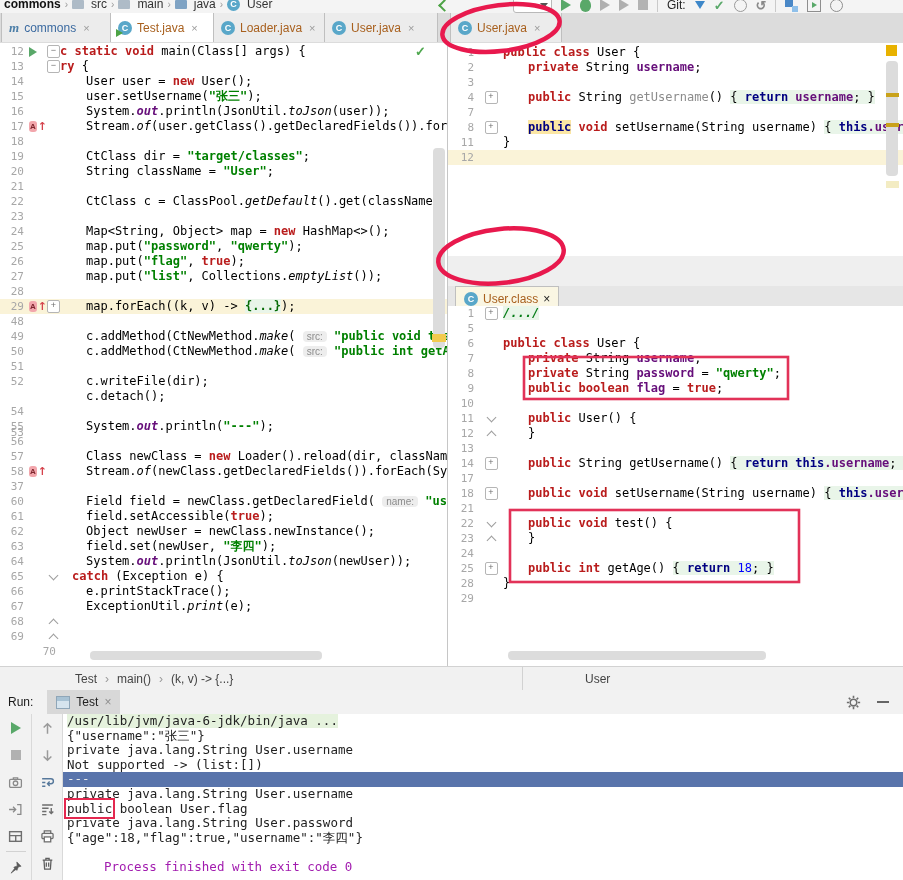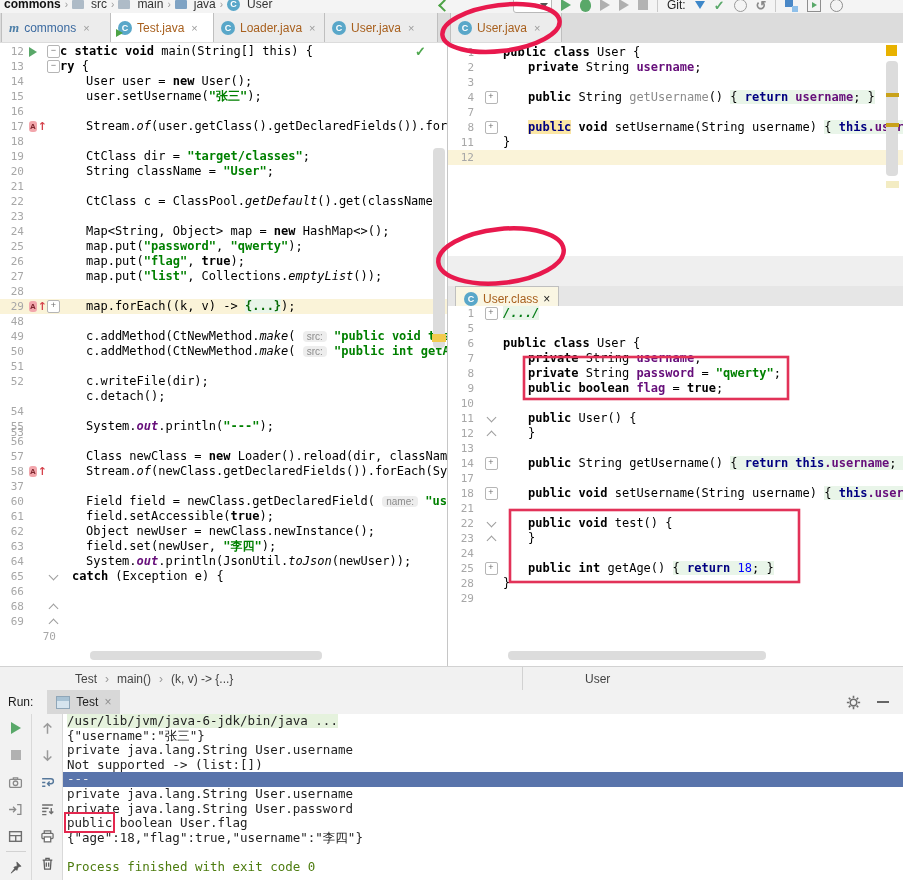--- a/index.html
+++ b/index.html
@@ -63,21 +63,21 @@
   .bmkA{width:11px;height:11px;background:#F2A6AC;border-radius:3px;color:#7E262E;font-size:8px;font-weight:bold;
         text-align:center;line-height:11px;font-family:"Liberation Sans",sans-serif;}
   .bmkArr{color:#D5424C;font-weight:bold;font-size:11px;line-height:11px;margin-left:1px;font-family:"DejaVu Sans",sans-serif;}
   .fbox{width:11px;height:11px;border:1px solid #B5B5B5;background:#fff;border-radius:2px;color:#6F6F6F;
         font-size:9px;line-height:9px;text-align:center;font-family:"Liberation Sans",sans-serif;}
   .chev{width:6px;height:6px;border-right:1.6px solid #9D9D9D;border-bottom:1.6px solid #9D9D9D;}
   .chev.down{transform:rotate(45deg);margin-top:-3px;}
   .chev.up{transform:rotate(-135deg);margin-top:3px;}
   
   .tk-p{color:#000;}
-  .tk-k{color:#000000;font-weight:bold;}
+  .tk-k{color:#b91c1c;font-weight:bold;}
   .tk-s{color:#008000;font-weight:bold;}
   .tk-f{color:#660E7A;font-weight:bold;}
   .tk-fi{color:#660E7A;font-weight:bold;font-style:italic;}
   .tk-i{color:#000;font-style:italic;}
   .tk-g{color:#8C8C8C;}
   .tk-in{background:#EDEDED;color:#8C8C8C;border-radius:4px;padding:0 4px;font-size:10px;
          font-family:"Liberation Sans",sans-serif;}
   .tk-fd{background:#E9F5E9;color:#000;}
   .tk-fdg{background:#E9F5E9;color:#066B06;font-weight:bold;}
   .tk-fdk{background:#E9F5E9;color:#000080;font-weight:bold;}
@@ -117,21 +117,21 @@
         align-items:center;padding-top:6px;gap:11px;}
   .rcol1{left:0;width:31px;}
   .rcol2{left:32px;width:30px;}
   .rcol .hr{width:20px;height:1px;background:#D2D2D2;margin:-4px 0;}
   .icon14{width:16px;height:16px;display:flex;align-items:center;justify-content:center;}
   .console{position:absolute;left:63px;top:0;right:0;bottom:0;background:#fff;overflow:hidden;
            font-family:"DejaVu Sans Mono",monospace;font-size:12.5px;}
   .con-row{height:14.6px;line-height:14.6px;white-space:pre;padding-left:4px;}
   .con-row .cmd-bg{background:#E5F2DD;}
   .con-row.sel{background:#5974AB;color:#ECECEC;}
-  .con-row.sys{color:#4d7c0f;}
+  .con-row.sys{color:#a21caf;margin-left:37px;}
   .redbox{outline:2px solid #E4284F;outline-offset:1px;}
   
   .annot{position:absolute;left:0;top:0;width:903px;height:880px;pointer-events:none;z-index:60;}
 </style>
 </head>
 <body>
 
 <div class="app">
 
   <div class="topnav">
@@ -210,21 +210,21 @@
   <div class="main">
     <div class="editor" id="ed-left" style="left:0;top:1px;width:447px;height:616px">
         <div class="ed-row">
           <div class="ln" style="width: 24px;">12</div>
           <div class="ico" style="width: 18px;">
             <span class="gplay"></span>
           </div>
           <div class="foldc" style="width: 13px;">
             <span class="fbox">−</span>
           </div>
-          <div class="code" style="padding-left: 0px;"><span class="tk-k">c static void </span><span class="tk-p">main(String[] this) {</span></div>
+          <div class="code" style="padding-left: 0px;"><span class="tk-k">c static void </span><span class="tk-p">main(Class[] args) {</span></div>
         </div>
         <div class="ed-row">
           <div class="ln" style="width: 24px;">13</div>
           <div class="ico" style="width: 18px;"></div>
           <div class="foldc" style="width: 13px;">
             <span class="fbox">−</span>
           </div>
           <div class="code" style="padding-left: 0px;"><span class="tk-k">ry</span><span class="tk-p"> {</span></div>
         </div>
         <div class="ed-row">
@@ -236,20 +236,21 @@
         <div class="ed-row">
           <div class="ln" style="width: 24px;">15</div>
           <div class="ico" style="width: 18px;"></div>
           <div class="foldc" style="width: 13px;"></div>
           <div class="code" style="padding-left: 26px;"><span class="tk-p">user.setUsername(</span><span class="tk-s">"张三"</span><span class="tk-p">);</span></div>
         </div>
         <div class="ed-row">
           <div class="ln" style="width: 24px;">16</div>
           <div class="ico" style="width: 18px;"></div>
           <div class="foldc" style="width: 13px;"></div>
+          <div class="code" style="padding-left: 26px;"><span class="tk-p">System.</span><span class="tk-fi">out</span><span class="tk-p">.println(JsonUtil.</span><span class="tk-i">toJson</span><span class="tk-p">(user));</span></div>
         </div>
         <div class="ed-row">
           <div class="ln" style="width: 24px;">17</div>
           <div class="ico" style="width: 18px;">
             <span class="bmkA">A</span>
             <span class="bmkArr">↑</span>
           </div>
           <div class="foldc" style="width: 13px;"></div>
           <div class="code" style="padding-left: 26px;"><span class="tk-p">Stream.</span><span class="tk-i">of</span><span class="tk-p">(user.getClass().getDeclaredFields()).forEach(System.out::println);</span></div>
         </div>
@@ -440,20 +441,27 @@
           <div class="ico" style="width: 18px;"></div>
           <div class="foldc" style="width: 13px;">
             <span class="chev down"></span>
           </div>
           <div class="code" style="padding-left: 12px;"><span class="tk-k">catch</span><span class="tk-p"> (Exception e) {</span></div>
         </div>
         <div class="ed-row">
           <div class="ln" style="width: 24px;">66</div>
           <div class="ico" style="width: 18px;"></div>
           <div class="foldc" style="width: 13px;"></div>
+          <div class="code" style="padding-left: 26px;"><span class="tk-p">e.printStackTrace();</span></div>
+        </div>
+        <div class="ed-row">
+          <div class="ln" style="width: 24px;">67</div>
+          <div class="ico" style="width: 18px;"></div>
+          <div class="foldc" style="width: 13px;"></div>
+          <div class="code" style="padding-left: 26px;"><span class="tk-p">ExceptionUtil.</span><span class="tk-i">print</span><span class="tk-p">(e);</span></div>
         </div>
         <div class="ed-row">
           <div class="ln" style="width: 24px;">68</div>
           <div class="ico" style="width: 18px;"></div>
           <div class="foldc" style="width: 13px;">
             <span class="chev up"></span>
           </div>
           <div class="code" style="padding-left: 26px;"></div>
         </div>
         <div class="ed-row">
@@ -782,22 +790,22 @@
           </svg>
       </span>
     </div>
     <div class="console" id="console">
         <div class="con-row"><span class="cmd-bg">/usr/lib/jvm/java-6-jdk/bin/java ...</span></div>
         <div class="con-row">{"username":"张三"}</div>
         <div class="con-row">private java.lang.String User.username</div>
         <div class="con-row">Not supported -&gt; (list:[])</div>
         <div class="con-row sel">---</div>
         <div class="con-row">private java.lang.String User.username</div>
+        <div class="con-row"><span class="redbox">public</span> boolean User.flag</div>
         <div class="con-row">private java.lang.String User.password</div>
-        <div class="con-row"><span class="redbox">public</span> boolean User.flag</div>
         <div class="con-row">{"age":18,"flag":true,"username":"李四"}</div>
         <div class="con-row"></div>
         <div class="con-row sys">Process finished with exit code 0</div>
       </div>
   </div>
 
   <svg class="annot" viewBox="0 0 903 880">
     <ellipse cx="501" cy="28" rx="59" ry="23" transform="rotate(-7 501 28)" fill="none" stroke="#E8194D" stroke-width="4.5"></ellipse>
     <ellipse cx="501" cy="256" rx="63" ry="27" transform="rotate(-6 501 256)" fill="none" stroke="#E8194D" stroke-width="4.5"></ellipse>
     <rect x="524" y="357" width="264" height="42" fill="none" stroke="#E23258" stroke-width="2.6"></rect>

